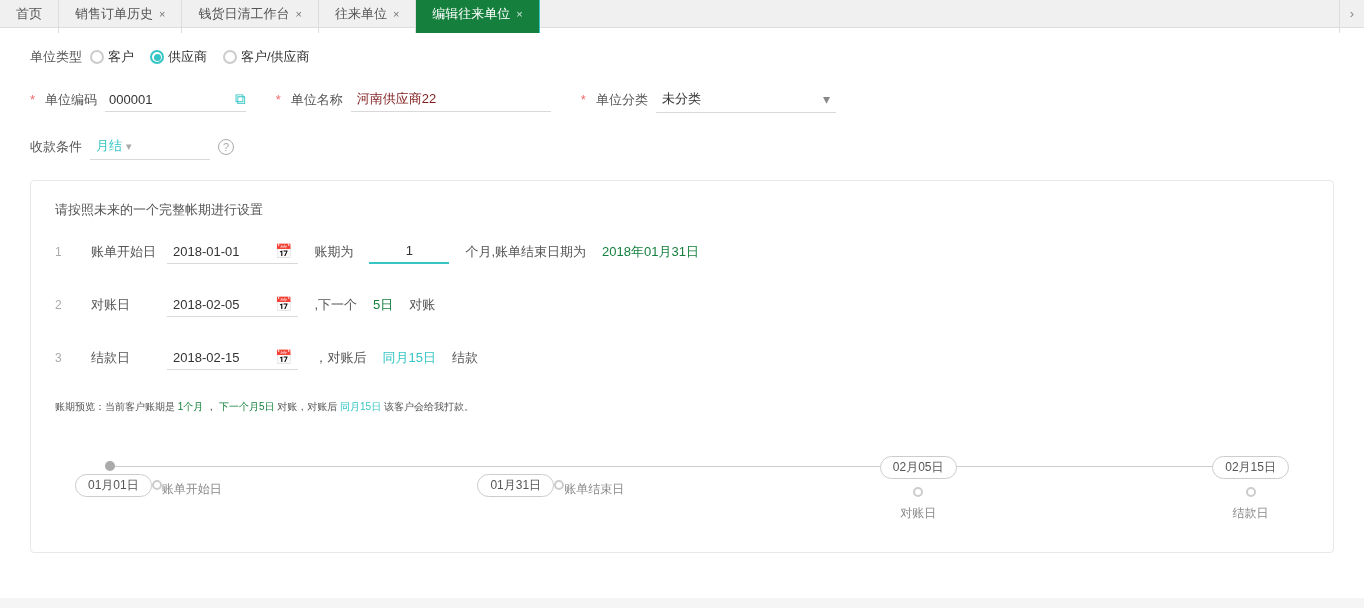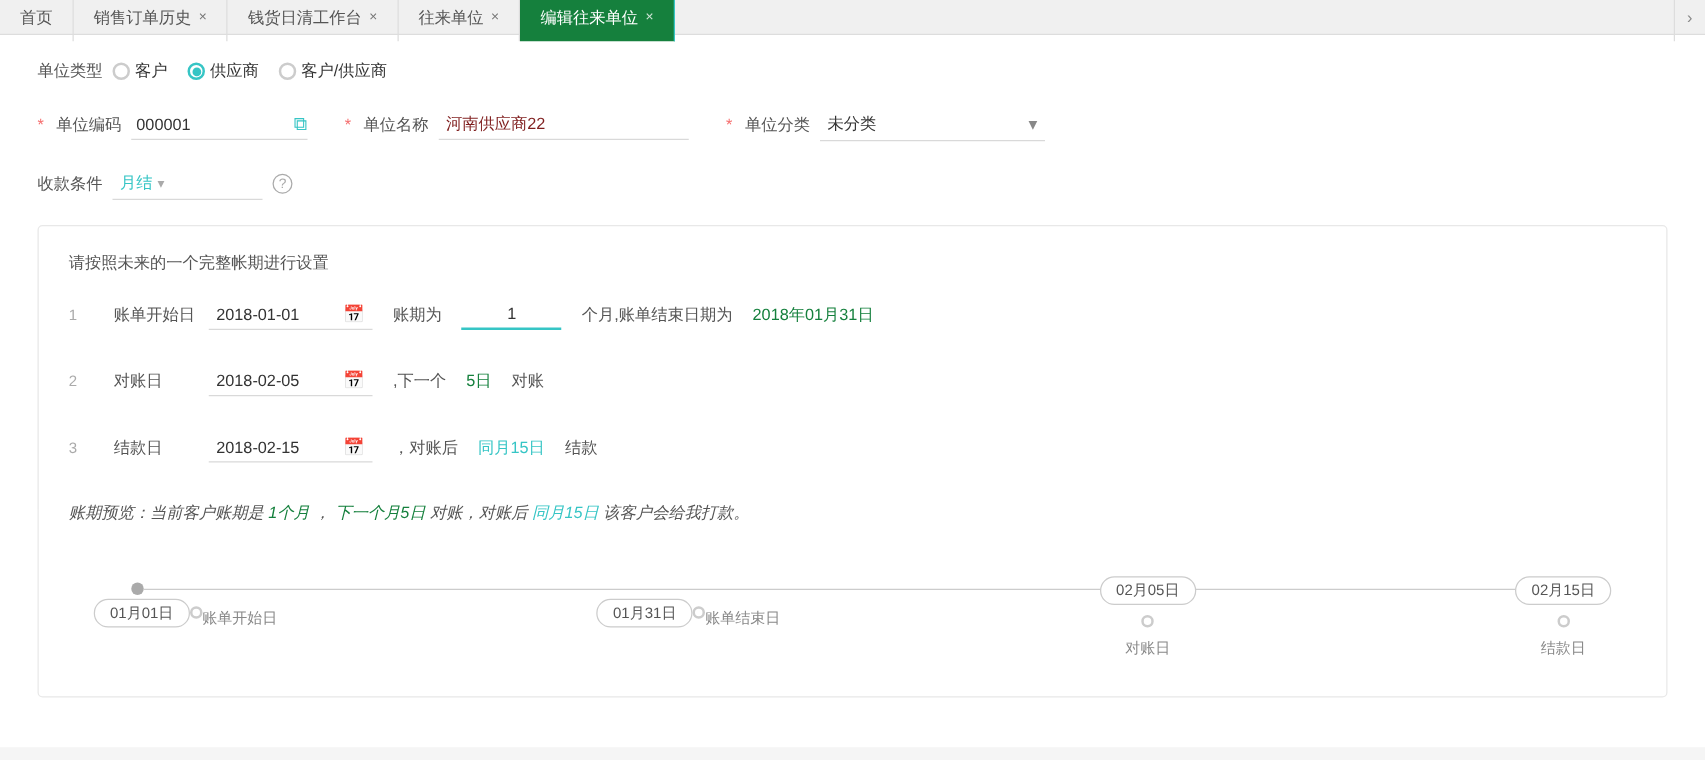--- a/index.html
+++ b/index.html
@@ -202,24 +202,23 @@
       font-size: 13px;
       width: 80px;
       padding: 4px;
       color: #333;
       text-align: center;
     }
 
     
     .preview-row {
       margin-top: 16px;
-      font-size: 13px;
+      font-size: 10px;
       color: #555;
       line-height: 1.8;
-      font-style: italic;
     }
 
     
     .dropdown-field {
       display: flex;
       align-items: center;
       border-bottom: 1px solid #d9d9d9;
       padding: 4px 6px;
       min-width: 180px;
       cursor: pointer;

